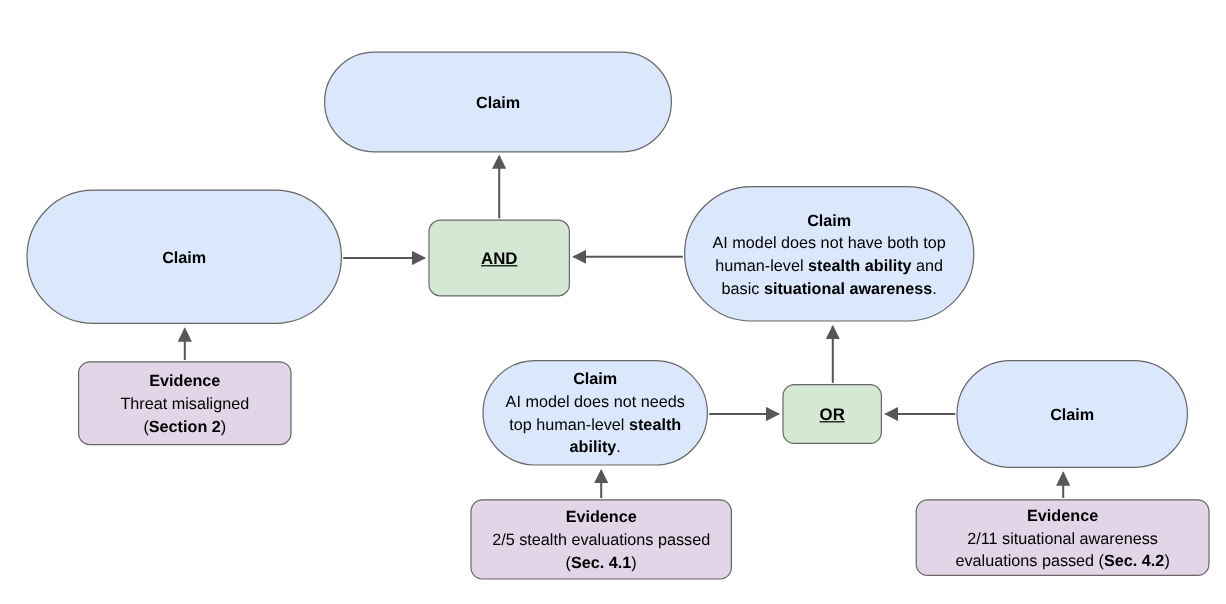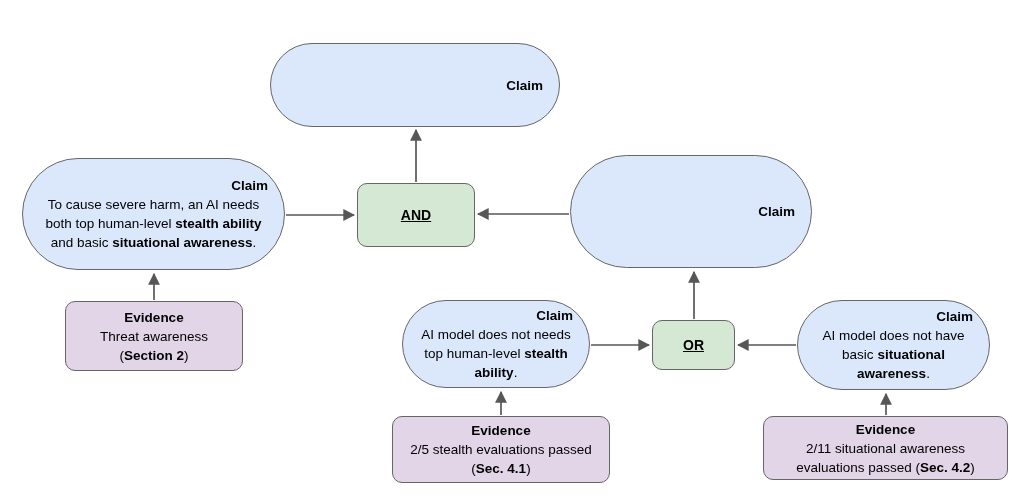--- a/index.html
+++ b/index.html
@@ -22,21 +22,20 @@
     display:flex; flex-direction:column; justify-content:center; align-items:center;
     text-align:center; font-size:13.5px; line-height:19px;
   }
   .node .node-title{font-weight:bold;}
   .node .node-body b{font-weight:bold;}
   .claim{
     background:var(--claim-fill);
     border:1px solid var(--claim-border);
     border-radius:999px;
     padding:2px 16px;
-    align-items:flex-end;
   }
   .evidence{
     background:var(--evidence-fill);
     border:1px solid var(--evidence-border);
     border-radius:10px;
     padding:2px 8px;
   }
   .gate{
     background:var(--gate-fill);
     border:1px solid var(--gate-border);
@@ -78,48 +77,47 @@
       <line x1="886" y1="415" x2="886" y2="394" marker-end="url(#arrowhead)"></line>
     </g>
   </svg>
 
   <div id="claim-top" class="node claim">
     <div class="node-title">Claim</div>
   </div>
 
   <div id="claim-left" class="node claim">
     <div class="node-title">Claim</div>
-    <div class="node-body"><span>To cause severe harm, an AI needs both top human-level </span><b>stealth ability</b><span> and basic </span><b>situational awareness</b><span>.</span></div>
   </div>
 
   <div id="gate-and" class="node gate">
     <div>AND</div>
   </div>
 
   <div id="claim-right" class="node claim">
     <div class="node-title">Claim</div>
+    <div class="node-body"><span>AI model does not have both top human-level </span><b>stealth</b><span> </span><b>ability</b><span> and basic </span><b>situational awareness</b><span>.</span></div>
   </div>
 
   <div id="evidence-threat" class="node evidence">
     <div class="node-title">Evidence</div>
-    <div class="node-body"><span>Threat awareness (</span><b>Section 2</b><span>)</span></div>
+    <div class="node-body"><span>Threat misaligned (</span><b>Section 2</b><span>)</span></div>
   </div>
 
   <div id="claim-stealth" class="node claim">
     <div class="node-title">Claim</div>
     <div class="node-body"><span>AI model does not needs top human-level </span><b>stealth ability</b><span>.</span></div>
   </div>
 
   <div id="gate-or" class="node gate">
     <div>OR</div>
   </div>
 
   <div id="claim-sa" class="node claim">
     <div class="node-title">Claim</div>
-    <div class="node-body"><span>AI model does not have basic </span><b>situational awareness</b><span>.</span></div>
   </div>
 
   <div id="evidence-stealth" class="node evidence">
     <div class="node-title">Evidence</div>
     <div class="node-body"><span>2/5 stealth evaluations passed (</span><b>Sec. 4.1</b><span>)</span></div>
   </div>
 
   <div id="evidence-sa" class="node evidence">
     <div class="node-title">Evidence</div>
     <div class="node-body"><span>2/11 situational awareness evaluations passed (</span><b>Sec. 4.2</b><span>)</span></div>

